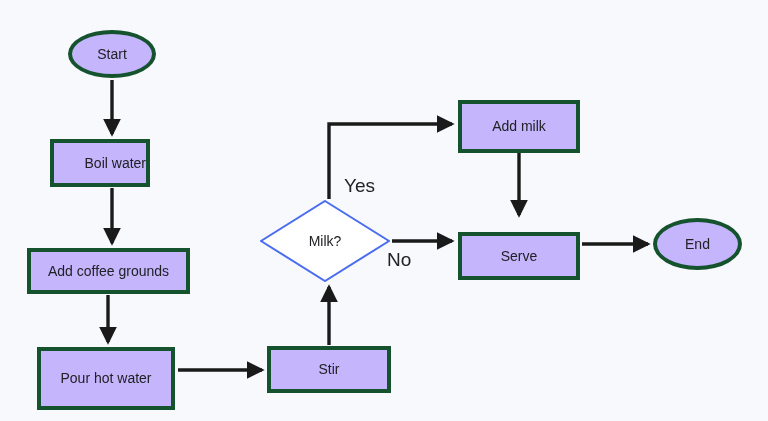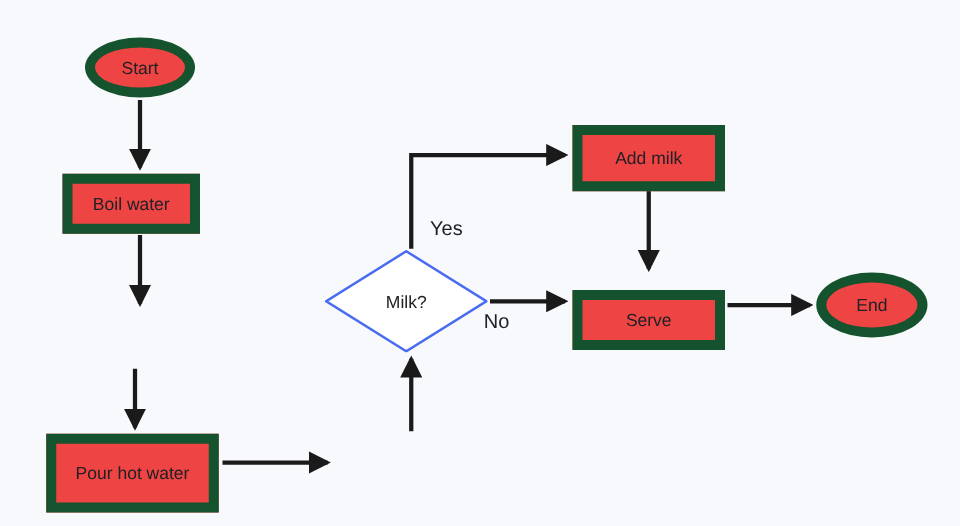--- a/index.html
+++ b/index.html
@@ -21,22 +21,22 @@
   svg#edges {
     position: absolute;
     left: 0;
     top: 0;
     width: 768px;
     height: 421px;
   }
   .node {
     position: absolute;
     box-sizing: border-box;
-    background: #ef4444;
-    border: 8px solid #14532d;
+    background: #c4b5fd;
+    border: 4px solid #14532d;
     display: flex;
     align-items: center;
     justify-content: center;
     color: #202124;
     font-size: 14px;
     line-height: 1.2;
     text-align: center;
     white-space: nowrap;
   }
   .node.terminal {
@@ -53,21 +53,21 @@
     width: 100%;
     height: 100%;
   }
   .diamond-label {
     position: relative;
     z-index: 2;
   }
   .edge-label {
     position: absolute;
     color: #202124;
-    font-size: 16px;
+    font-size: 19px;
     white-space: nowrap;
     background: transparent;
   }
 </style>
 </head>
 <body>
 
 <div id="canvas">
 
   <svg id="edges" viewBox="0 0 768 421" xmlns="http://www.w3.org/2000/svg">
@@ -93,29 +93,35 @@
 
     <path d="M 519 149 L 519 215" stroke="#1a1a1a" stroke-width="3.4" fill="none" marker-end="url(#arrowhead)"></path>
 
     <path d="M 582 244 L 648 244" stroke="#1a1a1a" stroke-width="3.4" fill="none" marker-end="url(#arrowhead)"></path>
   </svg>
 
   <div class="node terminal" style="left:68px; top:30px; width:88px; height:48px;">
     <span>Start</span>
   </div>
 
-  <div class="node" style="left:50px; top:139px; width:110px; height:48px;">
+  <div class="node" style="left:50px; top:139px; width:100px; height:48px;justify-content:flex-end;">
     <span>Boil water</span>
   </div>
 
+  <div class="node" style="left:27px; top:248px; width:163px; height:46px;">
+    <span>Add coffee grounds</span>
+  </div>
 
   <div class="node" style="left:37px; top:347px; width:138px; height:63px;text-align:center;">
     <span>Pour hot water</span>
   </div>
 
+  <div class="node" style="left:267px; top:346px; width:124px; height:47px;">
+    <span>Stir</span>
+  </div>
 
   <div class="node diamond" style="left:260px; top:200px; width:130px; height:82px;">
     <svg class="diamond-shape" viewBox="0 0 130 82" preserveAspectRatio="none" xmlns="http://www.w3.org/2000/svg">
       <polygon points="65,1 129,41 65,81 1,41" fill="#ffffff" stroke="#4a6cf0" stroke-width="2"></polygon>
     </svg>
     <span class="diamond-label">Milk?</span>
   </div>
 
   <div class="node" style="left:458px; top:100px; width:122px; height:53px;">
     <span>Add milk</span>

